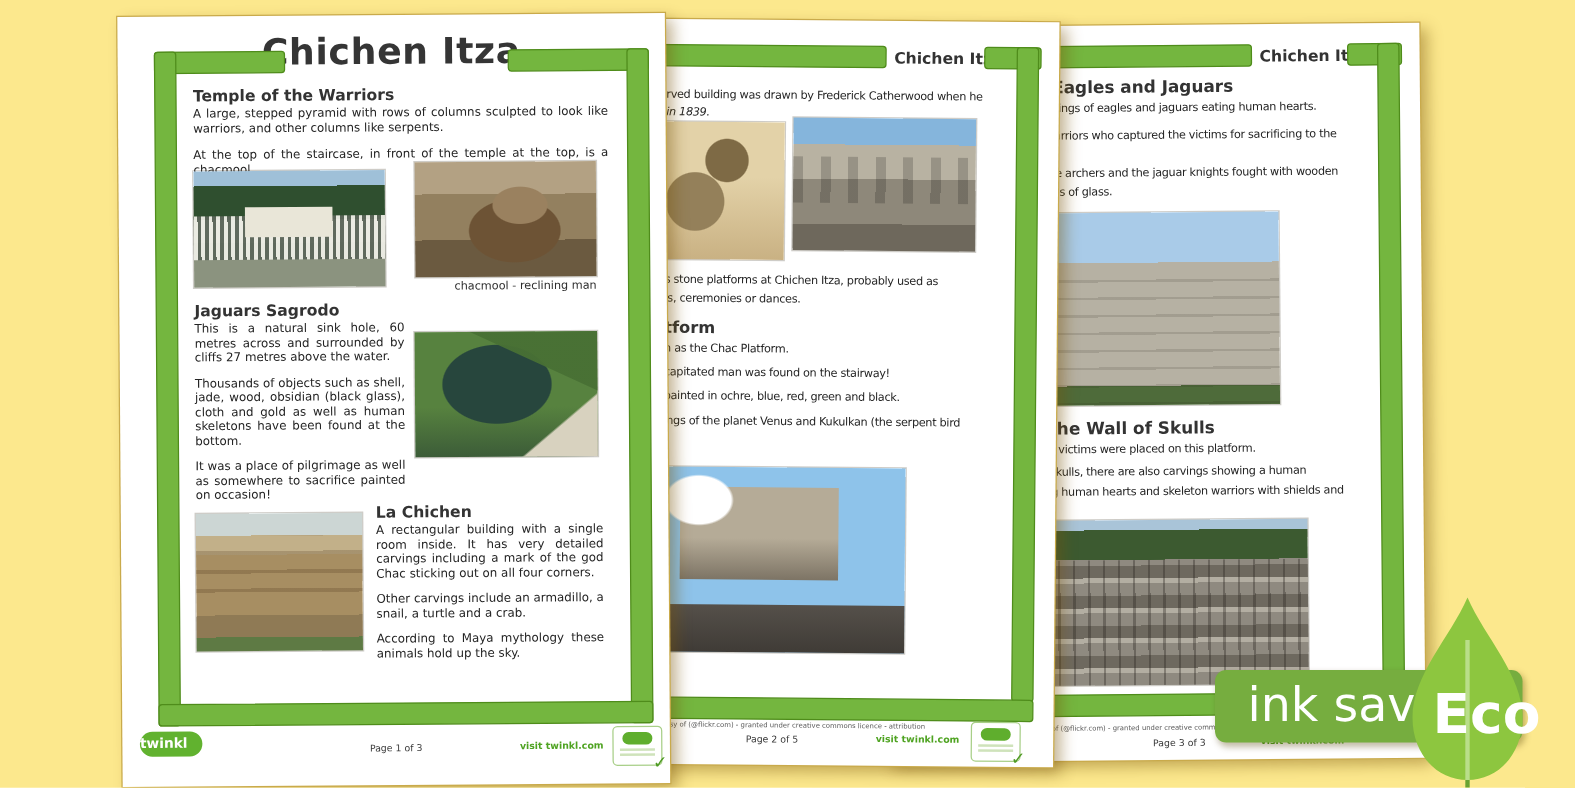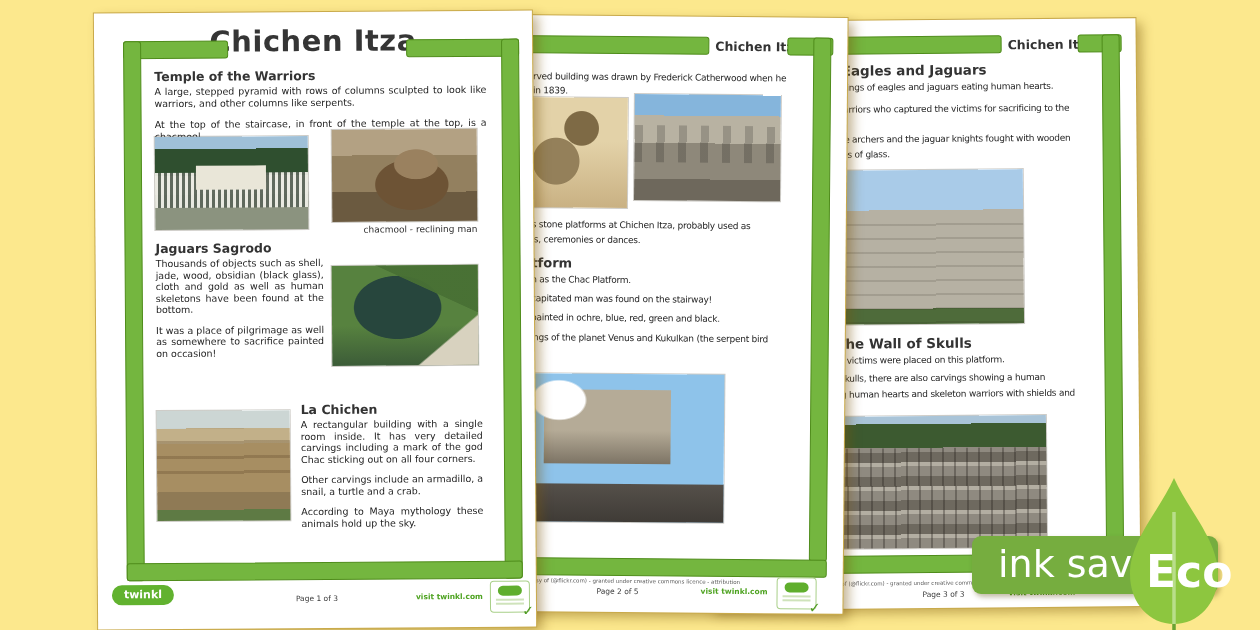--- a/index.html
+++ b/index.html
@@ -14,22 +14,22 @@
   .h{position:absolute;font-weight:bold;font-size:12.5px;color:#333;white-space:nowrap;}
   .body{position:absolute;font-size:9.5px;line-height:11.5px;text-align:justify;}
   .body p{margin:0 0 9px;}
   .frag{position:absolute;font-size:9px;letter-spacing:-0.25px;white-space:nowrap;line-height:11px;}
   .cap{position:absolute;font-size:9px;color:#2d2d2d;}
   .ph{position:absolute;box-shadow:0 0 0 1px rgba(60,50,30,.25);}
   .pagehdr{position:absolute;font-weight:bold;font-size:12.5px;color:#333;white-space:nowrap;}
   .pagenum{position:absolute;font-size:7.5px;color:#3a3a3a;white-space:nowrap;}
   .attr{position:absolute;font-size:5.5px;color:#5a5a5a;white-space:nowrap;}
   .visit{position:absolute;font-size:7.5px;font-weight:bold;color:#4ea321;white-space:nowrap;}
-  .logo{position:absolute;width:62px;height:20px;background:#61b22f;border-radius:10px;
-        color:#fff;font-weight:bold;font-size:11px;text-align:center;line-height:20px;}
+  .logo{position:absolute;width:50px;height:20px;background:#61b22f;border-radius:10px;
+        color:#fff;font-weight:bold;font-size:11px;text-align:left;line-height:20px;}
   .stamp{position:absolute;width:38px;height:30px;background:#fff;border:1px solid #a8cf88;border-radius:4px;}
   .stamp-cloud{width:24px;height:10px;background:#5fae2d;border-radius:6px;margin:4px auto 3px;}
   .stamp-line{height:2px;background:#cfe3bb;margin:2px 5px;}
   .stamp-check{position:absolute;right:-5px;bottom:-7px;color:#4e9a22;font-weight:bold;font-size:14px;}
   .title{position:absolute;left:0;right:0;top:12px;text-align:center;font-size:29px;font-weight:bold;
          color:#353535;letter-spacing:.5px;}
   
   .eco-bar{position:absolute;left:972px;top:536px;width:246px;height:58px;background:#76ad3f;
            border-radius:9px;z-index:10;box-shadow:2px 3px 5px rgba(80,60,0,.35);}
   .eco-ink{position:absolute;left:26px;top:6px;font-size:38px;color:#fff;white-space:nowrap;}
@@ -105,21 +105,21 @@
   </div>
 
   <div class="page" id="p2">
     <div class="gb" style="left:0;top:20px;width:292px;height:16px;"></div>
     <div class="pagehdr" style="left:300px;top:22px;">Chichen Itza</div>
     <div class="gb" style="left:372px;top:20px;width:44px;height:16px;"></div>
     <div class="gb" style="left:398px;top:20px;width:16px;height:522px;"></div>
     <div class="gb" style="left:0;top:542px;width:414px;height:16px;"></div>
 
     <div class="frag" style="left:118px;top:56px;">rved building was drawn by Frederick Catherwood when he</div>
-    <div class="frag" style="left:118px;top:70px;">in 1839.</div>
+    <div class="frag" style="left:118px;top:70px;font-style:italic;">in 1839.</div>
 
     <div class="ph ph-drawing" style="left:98px;top:82px;width:115px;height:110px;"></div>
     <div class="ph ph-carved" style="left:220px;top:78px;width:146px;height:106px;"></div>
 
     <div class="frag" style="left:118px;top:204px;">s stone platforms at Chichen Itza, probably used as</div>
     <div class="frag" style="left:118px;top:219px;">ls, ceremonies or dances.</div>
 
     <div class="h" style="left:118px;top:240px;font-size:13px;">tform</div>
     <div class="frag" style="left:118px;top:259px;">n as the Chac Platform.</div>
     <div class="frag" style="left:118px;top:278px;">capitated man was found on the stairway!</div>
@@ -150,20 +150,21 @@
     <div class="h" style="left:60px;top:56px;">Temple of the Warriors</div>
     <div class="body" style="left:60px;top:73px;width:332px;">A large, stepped pyramid with rows of columns sculpted to look like warriors, and other columns like serpents.</div>
     <div class="body" style="left:60px;top:106px;width:332px;">At the top of the staircase, in front of the temple at the top, is a chacmool.</div>
 
     <div class="ph ph-warriors" style="left:60px;top:124px;width:153px;height:93px;"></div>
     <div class="ph ph-chacmool" style="left:237px;top:118px;width:145px;height:92px;"></div>
     <div class="cap" style="left:237px;top:213px;width:145px;text-align:right;">chacmool - reclining man</div>
 
     <div class="h" style="left:60px;top:228px;">Jaguars Sagrodo</div>
     <div class="body" style="left:60px;top:245px;width:168px;">
+      <p>This is a natural sink hole, 60 metres across and surrounded by cliffs 27 metres above the water.</p>
       <p>Thousands of objects such as shell, jade, wood, obsidian (black glass), cloth and gold as well as human skeletons have been found at the bottom.</p>
       <p>It was a place of pilgrimage as well as somewhere to sacrifice painted on occasion!</p>
     </div>
     <div class="ph ph-cenote" style="left:236px;top:254px;width:146px;height:100px;"></div>
 
     <div class="ph ph-iglesia" style="left:60px;top:398px;width:133px;height:110px;"></div>
     <div class="h" style="left:204px;top:390px;">La Chichen</div>
     <div class="body" style="left:204px;top:407px;width:182px;">
       <p>A rectangular building with a single room inside. It has very detailed carvings including a mark of the god Chac sticking out on all four corners.</p>
       <p>Other carvings include an armadillo, a snail, a turtle and a crab.</p>

